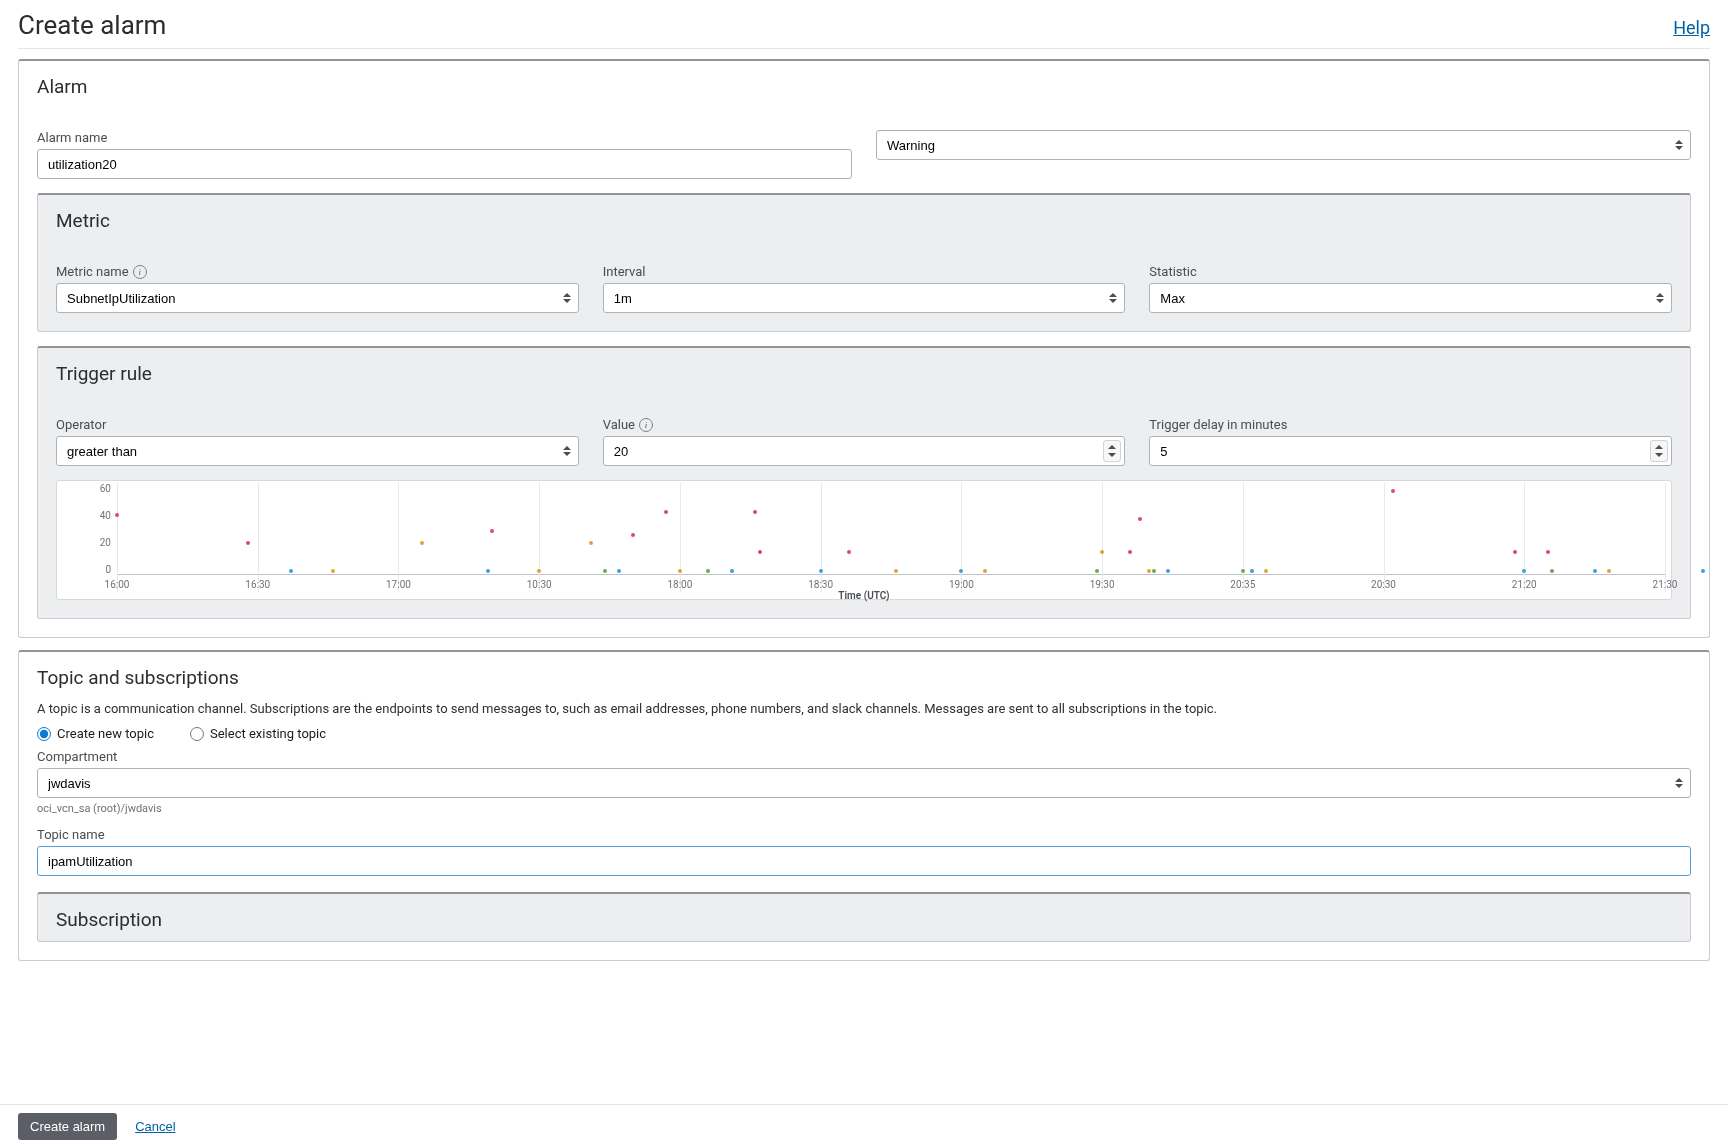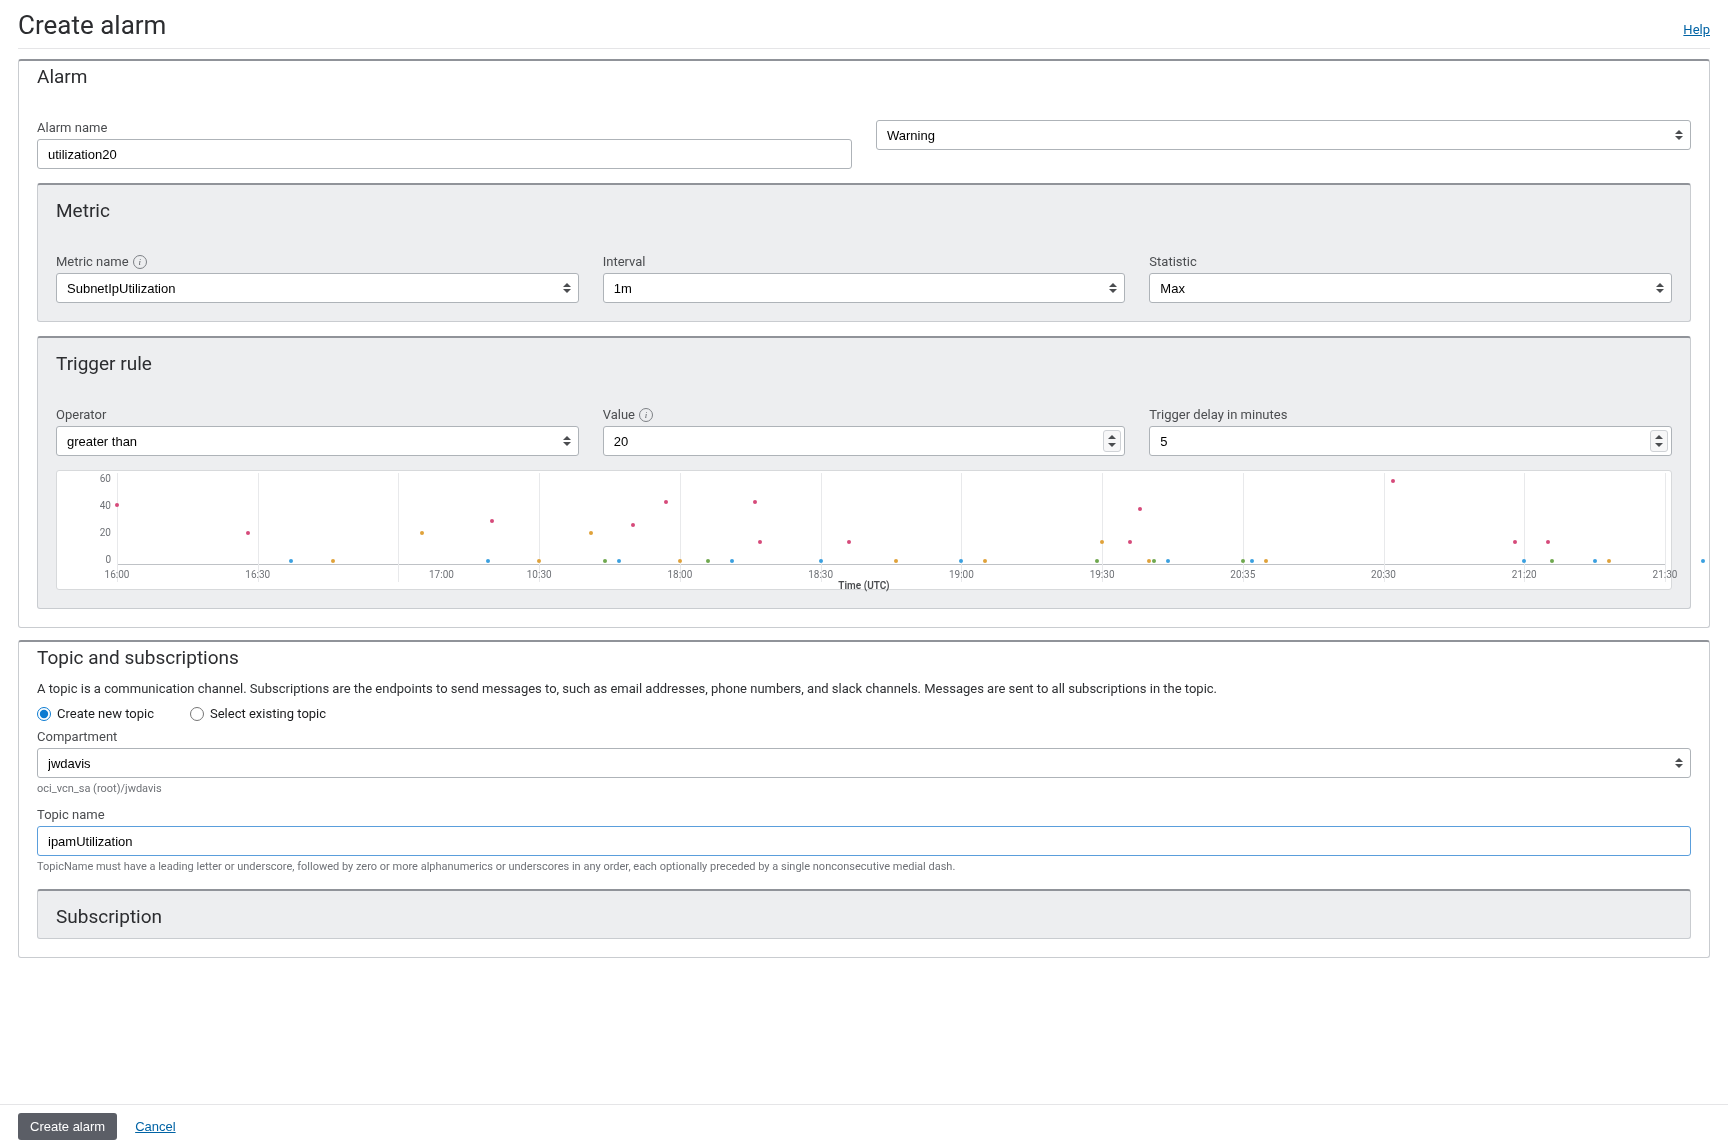--- a/index.html
+++ b/index.html
@@ -19,31 +19,31 @@
     padding: 10px 0 8px 0;
   }
   h1.page-title {
     font-size: 26px;
     font-weight: 400;
     color: #2c2d30;
   }
   a.help-link {
     color: #0063a5;
     text-decoration: underline;
-    font-size: 13px;
+    font-size: 18px;
   }
   .divider-line { border-top: 1px solid #e5e5e7; margin-bottom: 10px; }
   .panel {
     border: 1px solid #c9ccd0;
     border-top: 2px solid #909399;
     border-radius: 3px;
     margin-bottom: 12px;
     background: #fff;
   }
-  .panel-pad { padding: 4px 18px 18px 18px; }
+  .panel-pad { padding: 14px 18px 18px 18px; }
   .section-title {
     font-size: 19px;
     font-weight: 400;
     color: #2c2d30;
     margin-bottom: 12px;
   }
   .row { display: flex; gap: 24px; }
   .col { flex: 1; display: flex; flex-direction: column; margin-top: 20px; }
   .field-label {
     font-size: 13px;
@@ -293,21 +293,21 @@
                 <div>40</div>
                 <div>20</div>
                 <div>0</div>
               </div>
             <div class="chart-plot" id="chart-plot">
                 <div class="chart-vgrid" style="left: 0%;"></div>
                 <div class="chart-vtime" style="left: 0%;">16:00</div>
                 <div class="chart-vgrid" style="left: 9.09091%;"></div>
                 <div class="chart-vtime" style="left: 9.09091%;">16:30</div>
                 <div class="chart-vgrid" style="left: 18.1818%;"></div>
-                <div class="chart-vtime" style="left: 18.1818%; margin-left: 43px;">17:00</div>
+                <div class="chart-vtime" style="left: 18.1818%;">17:00</div>
                 <div class="chart-vgrid" style="left: 27.2727%;"></div>
                 <div class="chart-vtime" style="left: 27.2727%;">10:30</div>
                 <div class="chart-vgrid" style="left: 36.3636%;"></div>
                 <div class="chart-vtime" style="left: 36.3636%;">18:00</div>
                 <div class="chart-vgrid" style="left: 45.4545%;"></div>
                 <div class="chart-vtime" style="left: 45.4545%;">18:30</div>
                 <div class="chart-vgrid" style="left: 54.5455%;"></div>
                 <div class="chart-vtime" style="left: 54.5455%;">19:00</div>
                 <div class="chart-vgrid" style="left: 63.6364%;"></div>
                 <div class="chart-vtime" style="left: 63.6364%;">19:30</div>
@@ -388,21 +388,20 @@
           <input type="text" readonly="" class="select-input" value="jwdavis" style="">
           <span class="select-caret">
               <span class="caret-up"></span>
               <span class="caret-down"></span>
             </span>
         </div>
         <div class="helper-text">oci_vcn_sa (root)/jwdavis</div>
 
         <div class="field-label" style="margin-top:12px;">Topic name</div>
         <input type="text" class="text-input topic-name-input" value="ipamUtilization" style="">
-        <div class="helper-text">TopicName must have a leading letter or underscore, followed by zero or more alphanumerics or underscores in any order, each optionally preceded by a single nonconsecutive medial dash.</div>
 
         
         <div class="sub-panel" style="background:#edeef0; margin-top:16px; padding-bottom:8px;">
           <div class="section-title" style="margin-bottom:2px;">Subscription</div>
         </div>
 
       </div>
     </div>
 
   </div>

